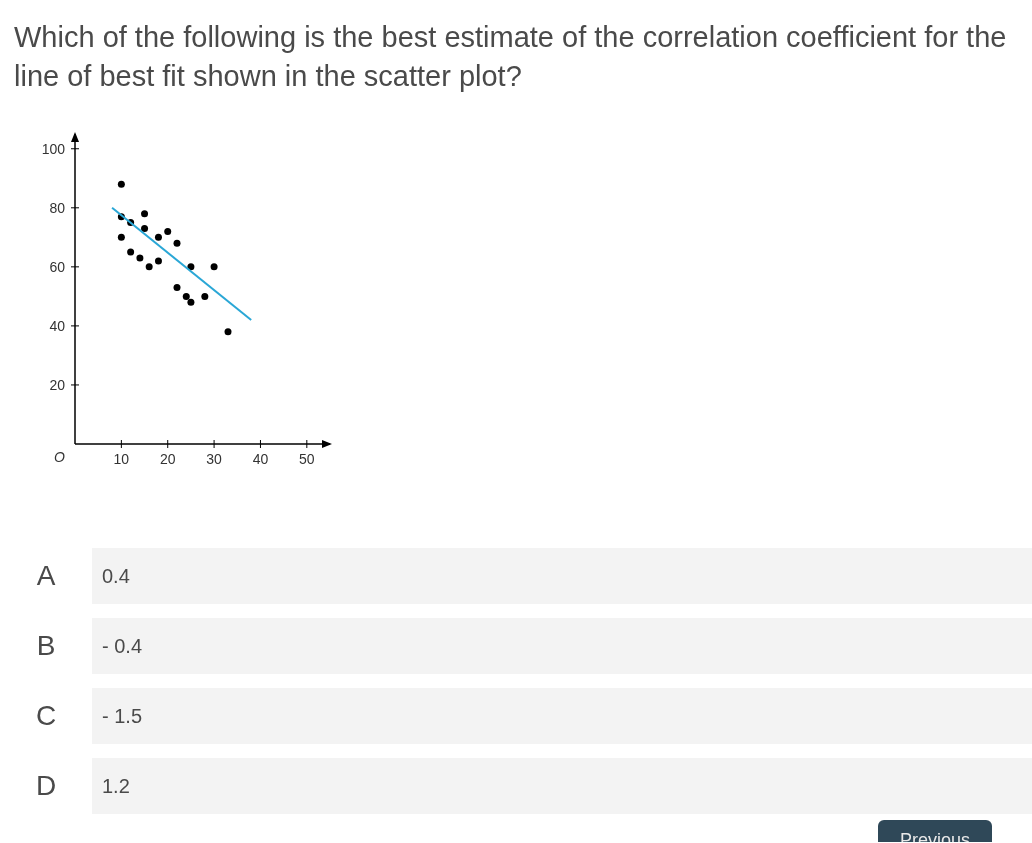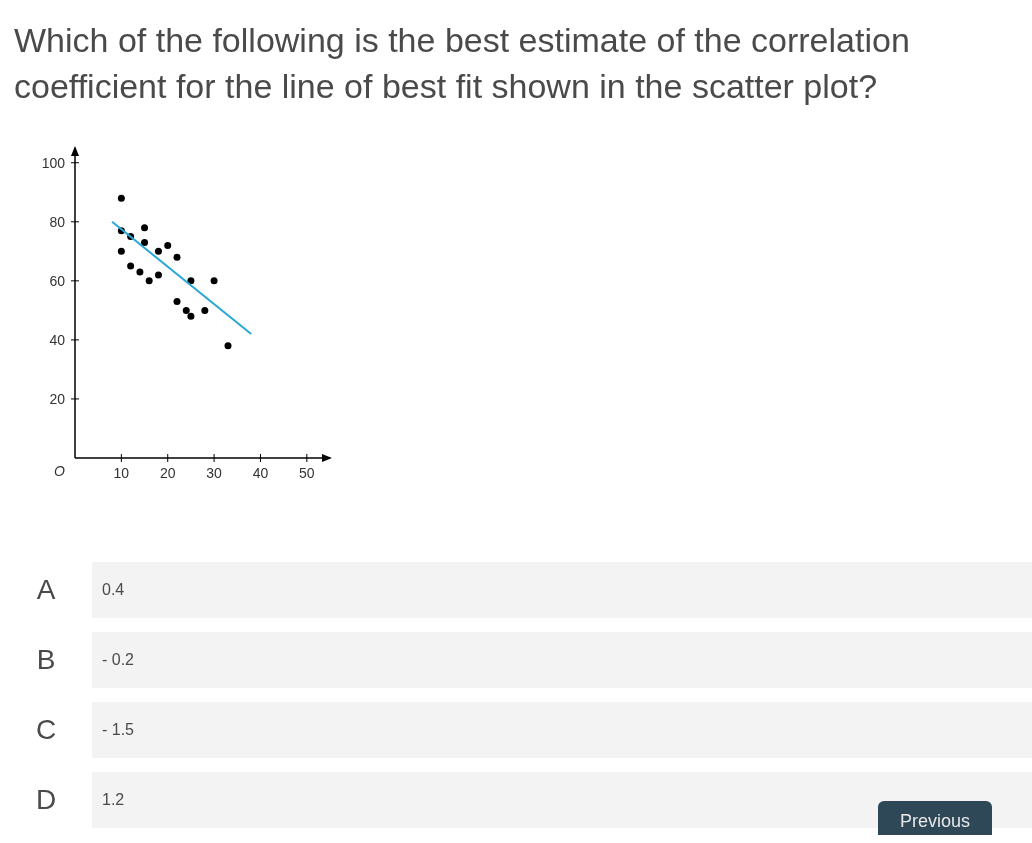--- a/index.html
+++ b/index.html
@@ -6,21 +6,21 @@
   body {
     font-family: Arial, Helvetica, sans-serif;
     background: #fff;
     width: 1032px;
     height: 843px;
     overflow: hidden;
     position: relative;
   }
   .question {
     padding: 18px 14px 10px 14px;
-    font-size: 34px;
+    font-size: 29px;
     color: #4a4a4a;
     line-height: 1.35;
     font-weight: 400;
   }
   .chart-wrap {
     margin-left: 20px;
     margin-top: 18px;
   }
   .answers {
     margin-top: 60px;
@@ -41,35 +41,35 @@
     font-size: 28px;
     color: #4a4a4a;
     background: #fff;
   }
   .answer-text {
     flex: 1;
     background: #f3f3f3;
     display: flex;
     align-items: center;
     padding-left: 10px;
-    font-size: 16px;
+    font-size: 20px;
     color: #4a4a4a;
   }
   .prev-btn {
     position: absolute;
     right: 40px;
-    bottom: 8px;
+    bottom: 1px;
     background: #2f4858;
     color: #e8e8e8;
     border: none;
     border-radius: 6px 6px 0 0;
     padding: 10px 22px 2px 22px;
     font-size: 18px;
     cursor: pointer;
-    height: 34px;
+    height: 22px;
     overflow: hidden;
     display: flex;
     align-items: flex-start;
   }
 </style>
 </head>
 <body>
 
 <div class="question">Which of the following is the best estimate of the correlation coefficient for the line of best fit shown in the scatter plot?</div>
 
@@ -124,21 +124,21 @@
     </svg>
 </div>
 
 <div class="answers">
   <div class="answer-row">
     <div class="answer-letter">A</div>
     <div class="answer-text">0.4</div>
   </div>
   <div class="answer-row">
     <div class="answer-letter">B</div>
-    <div class="answer-text">- 0.2</div>
+    <div class="answer-text">- 0.4</div>
   </div>
   <div class="answer-row">
     <div class="answer-letter">C</div>
     <div class="answer-text">- 1.5</div>
   </div>
   <div class="answer-row">
     <div class="answer-letter">D</div>
     <div class="answer-text">1.2</div>
   </div>
 </div>

